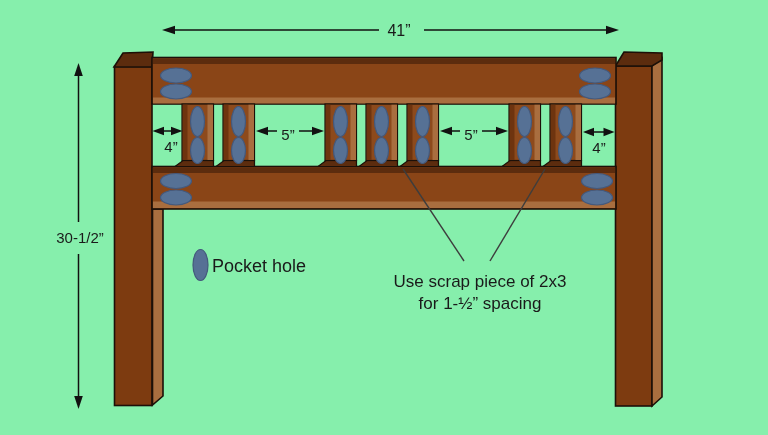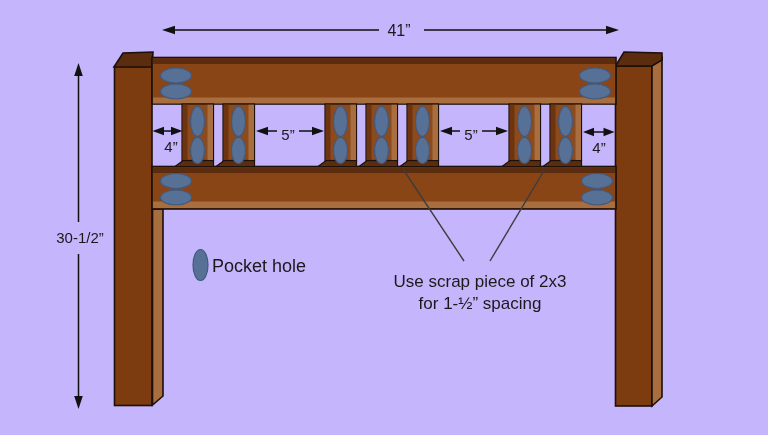--- a/index.html
+++ b/index.html
@@ -1,16 +1,16 @@
 <!DOCTYPE html>
 <html><head>
 <meta charset="utf-8">
 <style>
   html,body{margin:0;padding:0;background:#fff;}
-  .stage{position:relative;width:768px;height:435px;background:#c4b5fd;overflow:hidden;}
+  .stage{position:relative;width:768px;height:435px;background:#86efac;overflow:hidden;}
   svg{display:block;}
   text{font-family:"Liberation Sans",sans-serif;fill:#1a1a1a;}
   .t15{font-size:15px}
   .t16{font-size:16px}
   .t17{font-size:17px}
   .t18{font-size:18px}
   .mid{text-anchor:middle}
   .wood{stroke:#1c1008;stroke-width:1.6}
   .thin{stroke:#1c1008;stroke-width:1.2}
   .noln{stroke:none}

